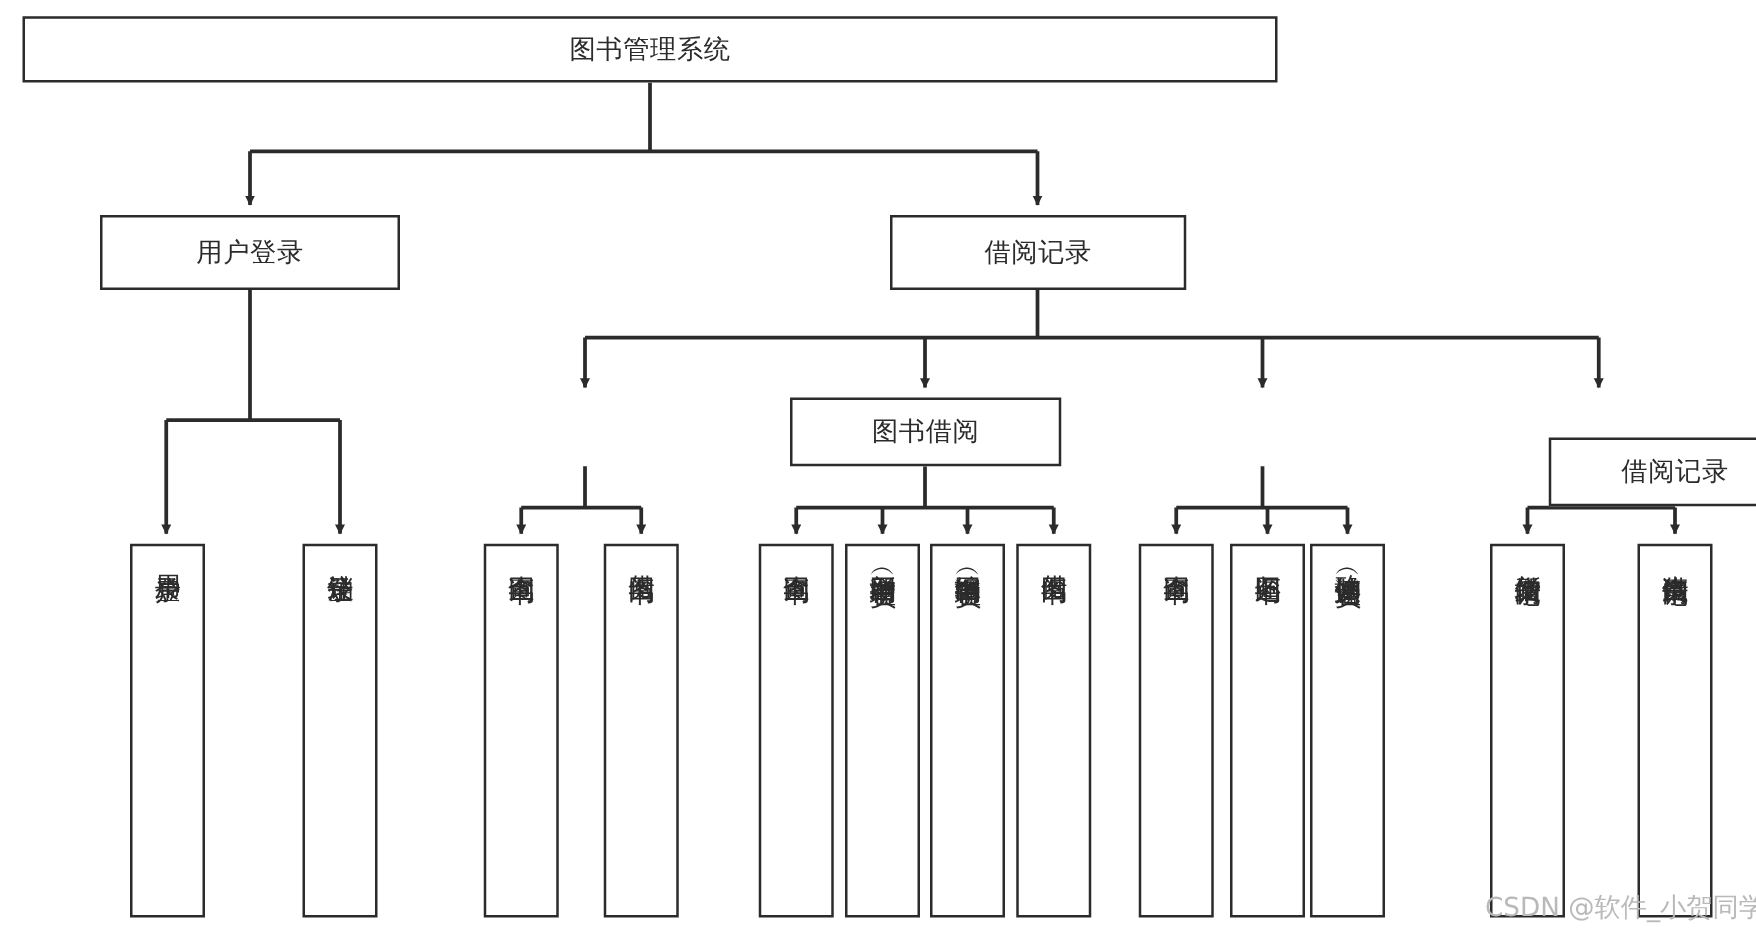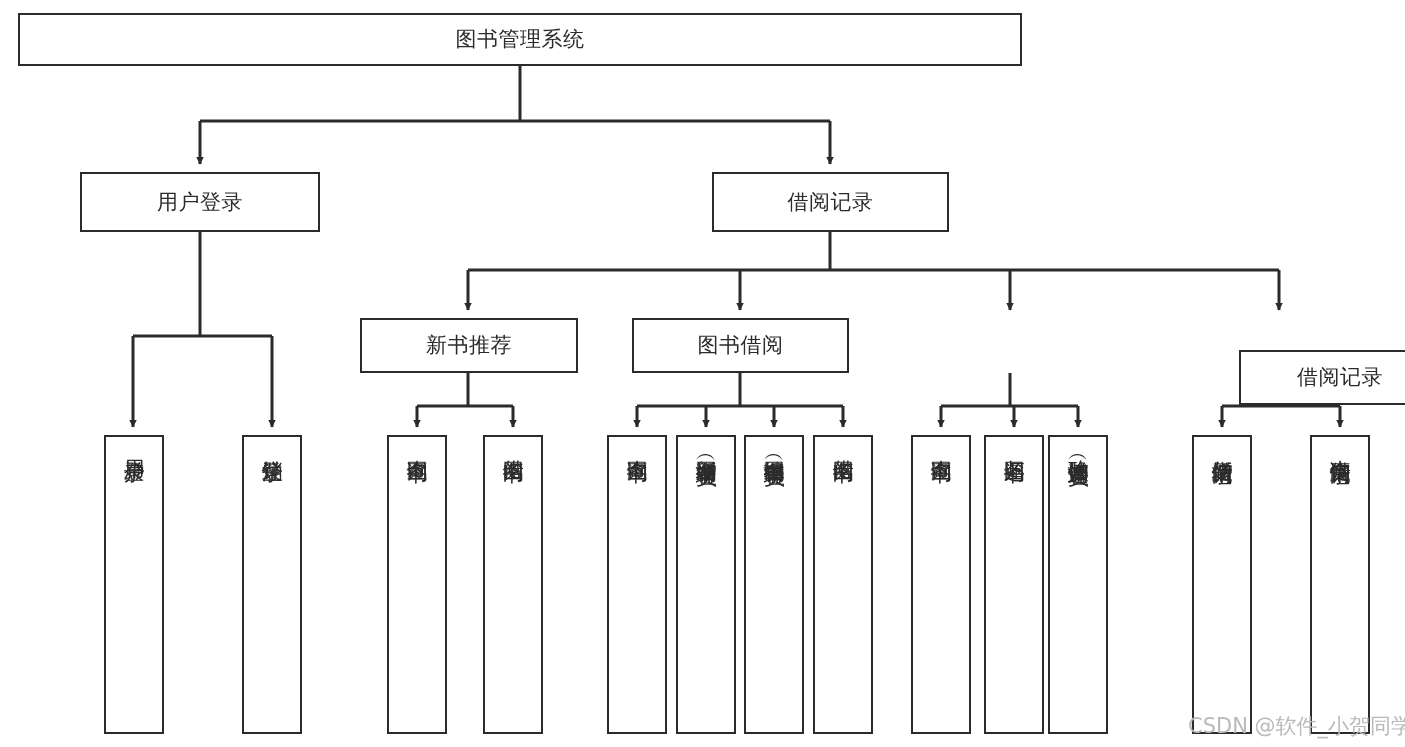--- a/index.html
+++ b/index.html
@@ -130,23 +130,20 @@
     <span class="node-label">图书管理系统</span>
   </div>
 
   <div class="node horizontal" style="left: 80px; top: 172px; width: 240px; height: 60px;">
     <span class="node-label">用户登录</span>
   </div>
   <div class="node horizontal" style="left: 712px; top: 172px; width: 237px; height: 60px;">
     <span class="node-label">借阅记录</span>
   </div>
 
-  <div class="node horizontal" style="left: 360px; top: 318px; width: 218px; height: 55px;">
-    <span class="node-label">新书推荐</span>
-  </div>
   <div class="node horizontal" style="left: 632px; top: 318px; width: 217px; height: 55px;">
     <span class="node-label">图书借阅</span>
   </div>
   <div class="node horizontal" style="left: 1239px; top: 318px; width: 202px; height: 55px; margin-top: 32px;">
     <span class="node-label">借阅记录</span>
   </div>
 
   <div class="node vertical" style="left: 104px; top: 435px; width: 60px; height: 299px;">
     <span class="node-label">用户登录</span>
   </div>

